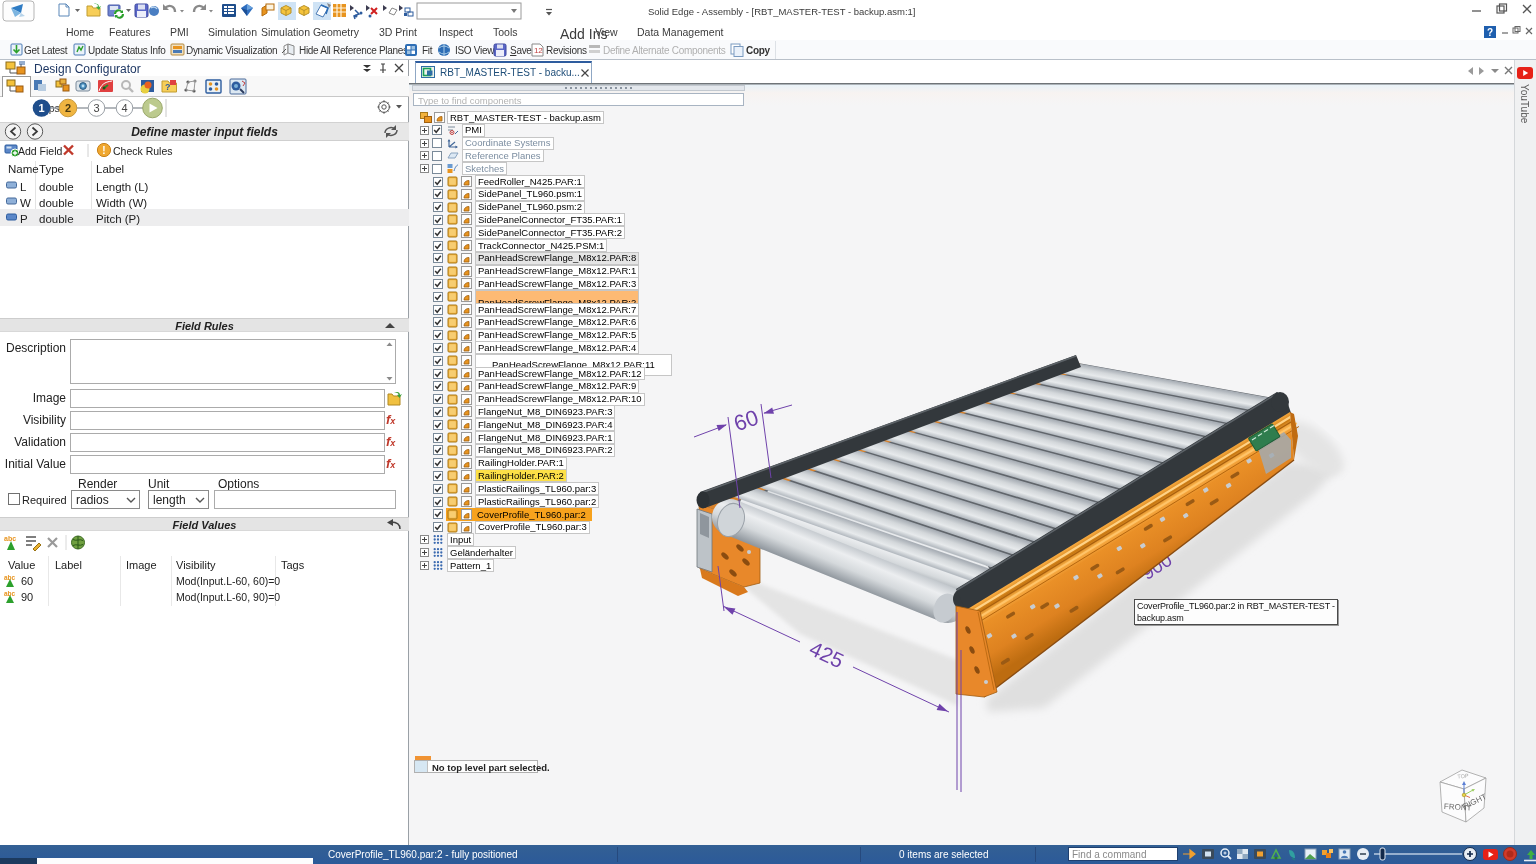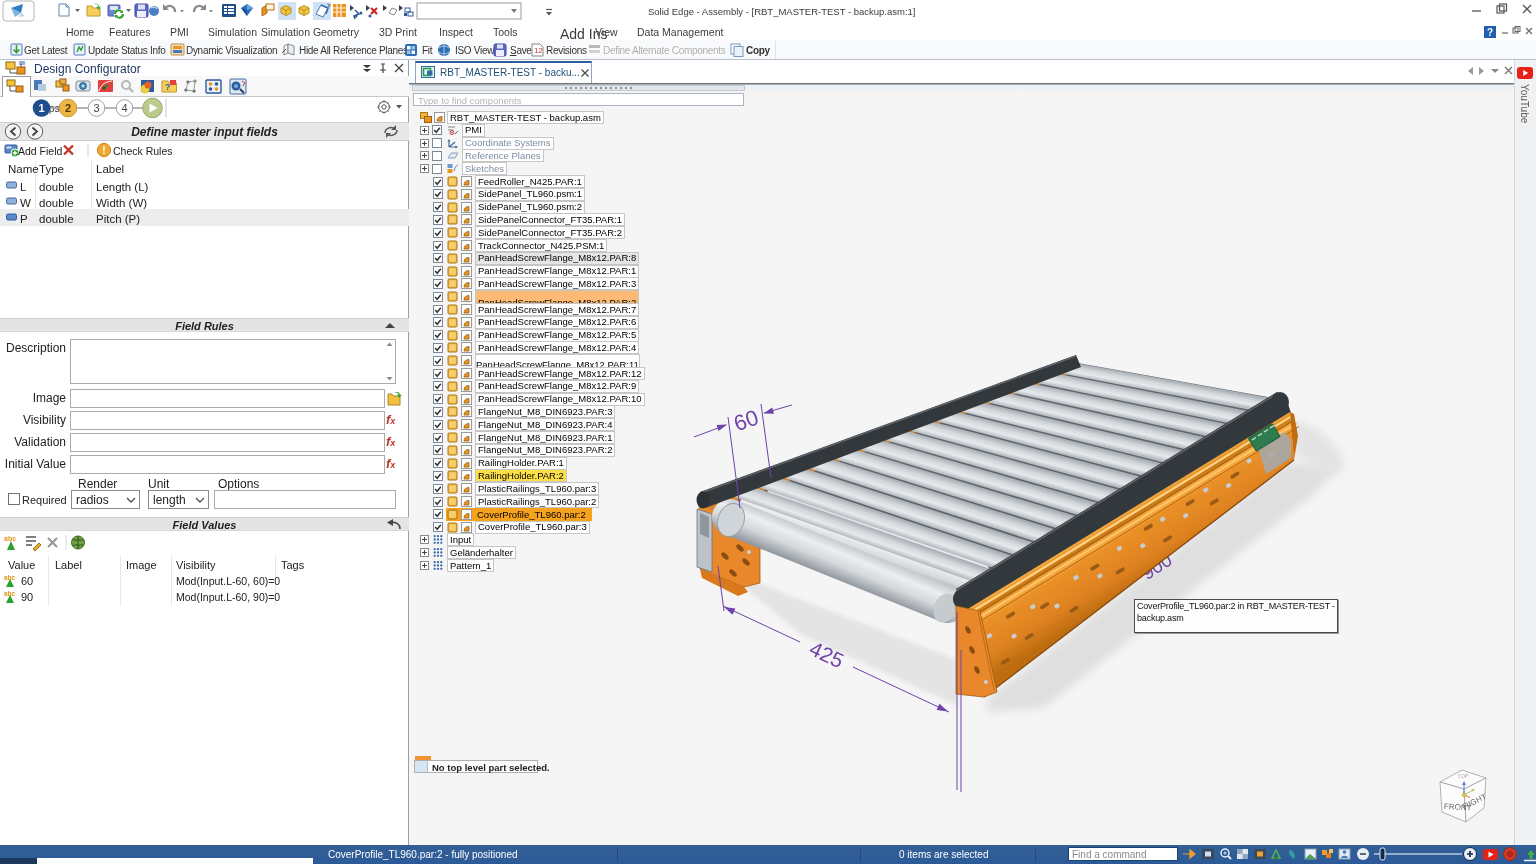--- a/index.html
+++ b/index.html
@@ -648,21 +648,21 @@
     <path d="M2.2 5l2 2.3 3.6-4.6" fill="none" stroke="#333" stroke-width="1.5"></path>
   </svg>
 <svg class="ab" style="left:447px;top:355.2px;" width="11" height="11" viewBox="0 0 11 11">
     <rect x="1" y="1" width="9" height="9" rx="1" fill="#f2b23c" stroke="#a87818"></rect>
     <rect x="2.2" y="2.2" width="6.6" height="6.6" rx="0.8" fill="#f7cd71"></rect>
   </svg>
 <svg class="ab" style="left:461px;top:355.2px;" width="11" height="11" viewBox="0 0 11 11">
     <rect x="0.5" y="0.5" width="10" height="10" fill="#fdfdfd" stroke="#9a9a9a"></rect>
     <path d="M3 9c0-3 2-4.5 5-4.5V9z" fill="#e8941f" stroke="#a06010" stroke-width="0.8"></path>
   </svg>
-<div class="t" style="left:475px;top:354.2px;font-size:9.5px;color:#000;background:#ffffff;border:1px solid #c6c6c6;padding:0 0;line-height:10px;height:22px;display:flex;align-items:center;">PanHeadScrewFlange_M8x12.PAR:11</div>
+<div class="t" style="left:475px;top:354.2px;font-size:9.5px;color:#000;background:#ffffff;border:1px solid #c6c6c6;padding:0 16px;line-height:10px;height:22px;display:flex;align-items:center;">PanHeadScrewFlange_M8x12.PAR:11</div>
 <svg class="ab" style="left:433px;top:368.5px;" width="10" height="10" viewBox="0 0 10 10">
     <rect x="0.5" y="0.5" width="9" height="9" fill="#fff" stroke="#7a8a99"></rect>
     <path d="M2.2 5l2 2.3 3.6-4.6" fill="none" stroke="#333" stroke-width="1.5"></path>
   </svg>
 <svg class="ab" style="left:447px;top:368.0px;" width="11" height="11" viewBox="0 0 11 11">
     <rect x="1" y="1" width="9" height="9" rx="1" fill="#f2b23c" stroke="#a87818"></rect>
     <rect x="2.2" y="2.2" width="6.6" height="6.6" rx="0.8" fill="#f7cd71"></rect>
   </svg>
 <svg class="ab" style="left:461px;top:368.0px;" width="11" height="11" viewBox="0 0 11 11">
     <rect x="0.5" y="0.5" width="10" height="10" fill="#fdfdfd" stroke="#9a9a9a"></rect>
@@ -1096,21 +1096,21 @@
       <path d="M853 667L949 712"></path>
     </g>
     <polygon points="727,424.6 718.7,431.0 716.5,425.0" fill="#6f42ab"></polygon>
     <polygon points="763.5,413.4 772.2,407.6 774.0,413.7" fill="#6f42ab"></polygon>
     <polygon points="724,607 735.4,608.5 732.5,614.8" fill="#6f42ab"></polygon>
     <polygon points="948,711.5 936.6,710.0 939.5,703.7" fill="#6f42ab"></polygon>
     <text x="746" y="428" font-size="22" fill="#6f42ab" font-family="Liberation Sans" transform="rotate(-19 746 420)" text-anchor="middle">60</text>
     <text x="827" y="662" font-size="21" fill="#6f42ab" font-family="Liberation Sans" transform="rotate(25.3 827 654)" text-anchor="middle">425</text>
   </svg>
 
-<div class="ab" style="left:1134px;top:599px;width:204px;height:34px;background:#fdfdfd;border:1px solid #4a4a4a;box-shadow:1px 1px 0 #9a9a9a;font-size:9px;color:#111;line-height:11.5px;padding:1px 2px;letter-spacing:-0.2px;white-space:nowrap;overflow:hidden;">CoverProfile_TL960.par:2 in RBT_MASTER-TEST -<br>backup.asm</div>
+<div class="ab" style="left:1134px;top:599px;width:204px;height:26px;background:#fdfdfd;border:1px solid #4a4a4a;box-shadow:1px 1px 0 #9a9a9a;font-size:9px;color:#111;line-height:11.5px;padding:1px 2px;letter-spacing:-0.2px;white-space:nowrap;overflow:hidden;">CoverProfile_TL960.par:2 in RBT_MASTER-TEST -<br>backup.asm</div>
 
 <div class="ab" style="left:415px;top:756px;width:16px;height:4px;background:#f09333;"></div>
 <div class="ab" style="left:414px;top:760px;width:124px;height:13px;background:#fdfdfd;border:1px solid #b0b0b0;"></div>
 <div class="ab" style="left:415px;top:761px;width:13px;height:11px;background:#d6e7f3;border-right:1px solid #c0c0c0;"></div>
 <div class="t" style="left:432px;top:761.5px;font-size:9.5px;font-weight:bold;color:#222;">No top level part selected.</div>
 
 <svg class="ab" style="left:1428px;top:762px;" width="72" height="70" viewBox="0 0 72 70">
 <g fill="#fcfcfd" stroke="#a0a0a0" stroke-width="0.8">
 <polygon points="12,20 34,8 58,16 36,27"></polygon>
 <polygon points="12,20 36,27 38,60 14,50"></polygon>

